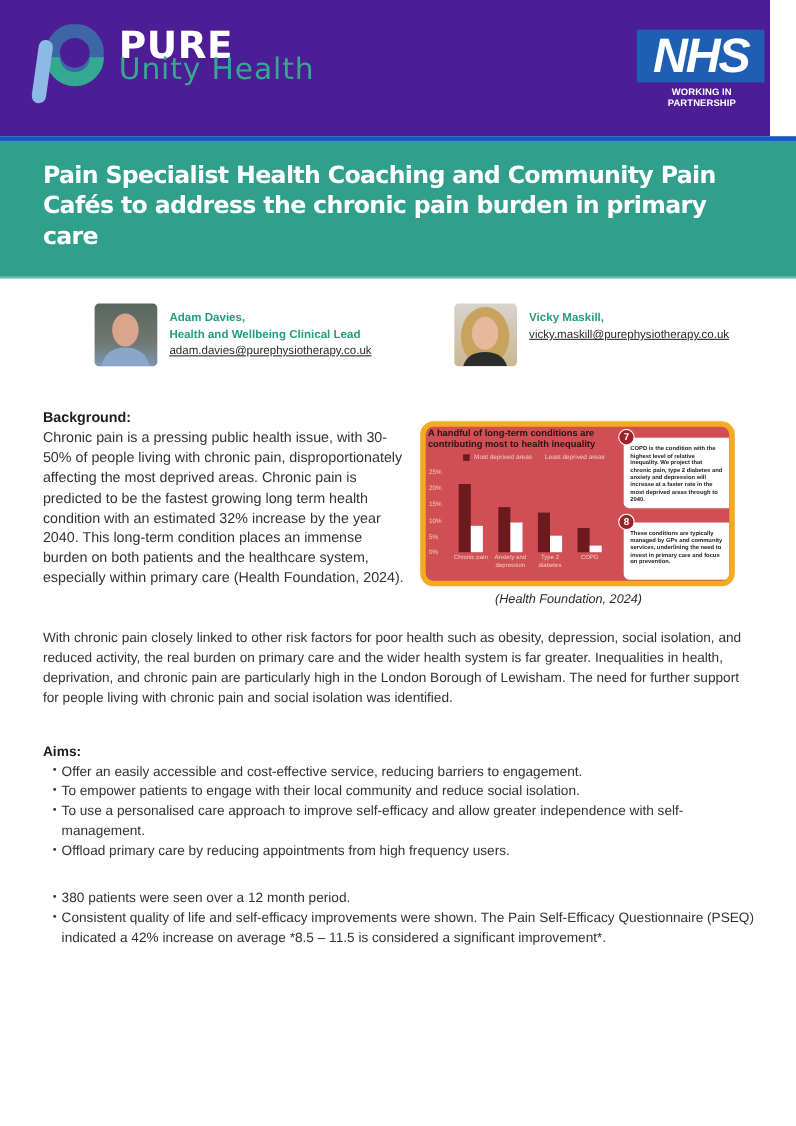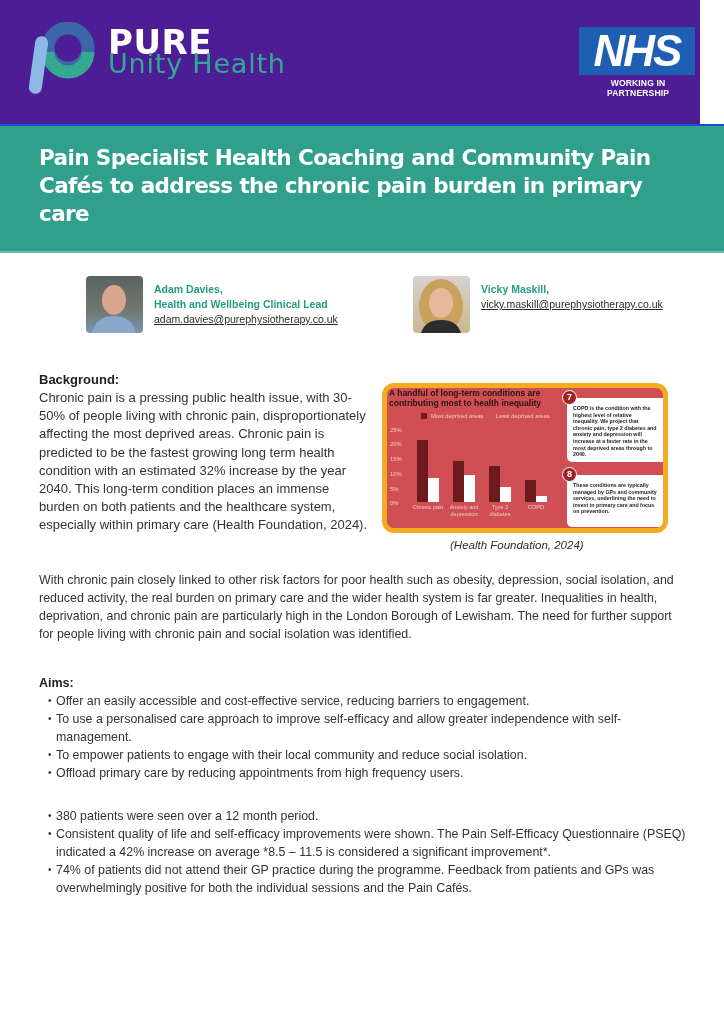--- a/index.html
+++ b/index.html
@@ -9,21 +9,21 @@
   
   .header { position: absolute; left: 0; top: 0; width: 700px; height: 124px; background: #4c1d95; }
   .logo-mark { position: absolute; left: 28px; top: 22px; width: 68px; height: 74px; }
   .brand-pure { position: absolute; left: 108px; top: 22px; font-family: "DejaVu Sans", sans-serif; font-weight: bold; font-size: 34px; color: #ffffff; letter-spacing: 0.5px; }
   .brand-unity { position: absolute; left: 108px; top: 48px; font-family: "DejaVu Sans", sans-serif; font-size: 27px; color: #35a892; letter-spacing: 0.8px; }
   .nhs-box { position: absolute; left: 579px; top: 27px; width: 116px; height: 48px; background: #1f5fb3; display: flex; align-items: center; justify-content: center; }
   .nhs-text { color: #ffffff; font-family: "Liberation Sans", sans-serif; font-weight: bold; font-style: italic; font-size: 44px; letter-spacing: -2px; line-height: 1; }
   .nhs-sub { position: absolute; left: 579px; top: 78px; width: 118px; text-align: center; color: #ffffff; font-weight: bold; font-size: 8.6px; letter-spacing: 0.1px; }
 
   
-  .title-band { position: absolute; left: 0; top: 124px; width: 724px; height: 129px; background: #30a08c; border-top: 2px solid #1d4ed8; border-bottom: 2px solid #5fbfae; }
+  .title-band { position: absolute; left: 0; top: 124px; width: 724px; height: 129px; background: #30a08c; border-top: 4px solid #1d4ed8; border-bottom: 2px solid #5fbfae; }
   .title-text { position: absolute; left: 39px; top: 18px; width: 650px; color: #ffffff; font-family: "DejaVu Sans", sans-serif; font-weight: bold; font-size: 21.5px; line-height: 28px; letter-spacing: -0.6px; }
 
   
   .author { position: absolute; top: 276px; display: flex; align-items: flex-start; margin-left: 20px; }
   .author.a1 { left: 66px; }
   .author.a2 { left: 393px; }
   .avatar { width: 57px; height: 57px; border-radius: 4px; position: relative; overflow: hidden; }
   .avatar.adam { background: linear-gradient(180deg, #5b6560 0%, #6e7770 60%, #7c95b3 100%); }
   .avatar.vicky { background: linear-gradient(180deg, #d8d3cf 0%, #c9b791 100%); }
   .author-info { margin-left: 11px; margin-top: 6px; }
@@ -169,25 +169,24 @@
   </div>
 </div>
 <div class="figure-caption">(Health Foundation, 2024)</div>
 
 <div class="para2">With chronic pain closely linked to other risk factors for poor health such as obesity, depression, social isolation, and reduced activity, the real burden on primary care and the wider health system is far greater. Inequalities in health, deprivation, and chronic pain are particularly high in the London Borough of Lewisham. The need for further support for people living with chronic pain and social isolation was identified.</div>
 
 <div class="aims">
   <div class="sec-heading">Aims:</div>
   <ul class="bullets">
     <li>Offer an easily accessible and cost-effective service, reducing barriers to engagement.</li>
+    <li>To empower patients to engage with their local community and reduce social isolation.</li>
     <li>To use a personalised care approach to improve self-efficacy and allow greater independence with self-management.</li>
-    <li>To empower patients to engage with their local community and reduce social isolation.</li>
     <li>Offload primary care by reducing appointments from high frequency users.</li>
   </ul>
 </div>
 
 <div class="impact">
   <ul class="bullets">
     <li>380 patients were seen over a 12 month period.</li>
     <li>Consistent quality of life and self-efficacy improvements were shown. The Pain Self-Efficacy Questionnaire (PSEQ) indicated a 42% increase on average *8.5 – 11.5 is considered a significant improvement*.</li>
-    <li>74% of patients did not attend their GP practice during the programme. Feedback from patients and GPs was overwhelmingly positive for both the individual sessions and the Pain Cafés.</li>
   </ul>
 </div>
 
 </body></html>

